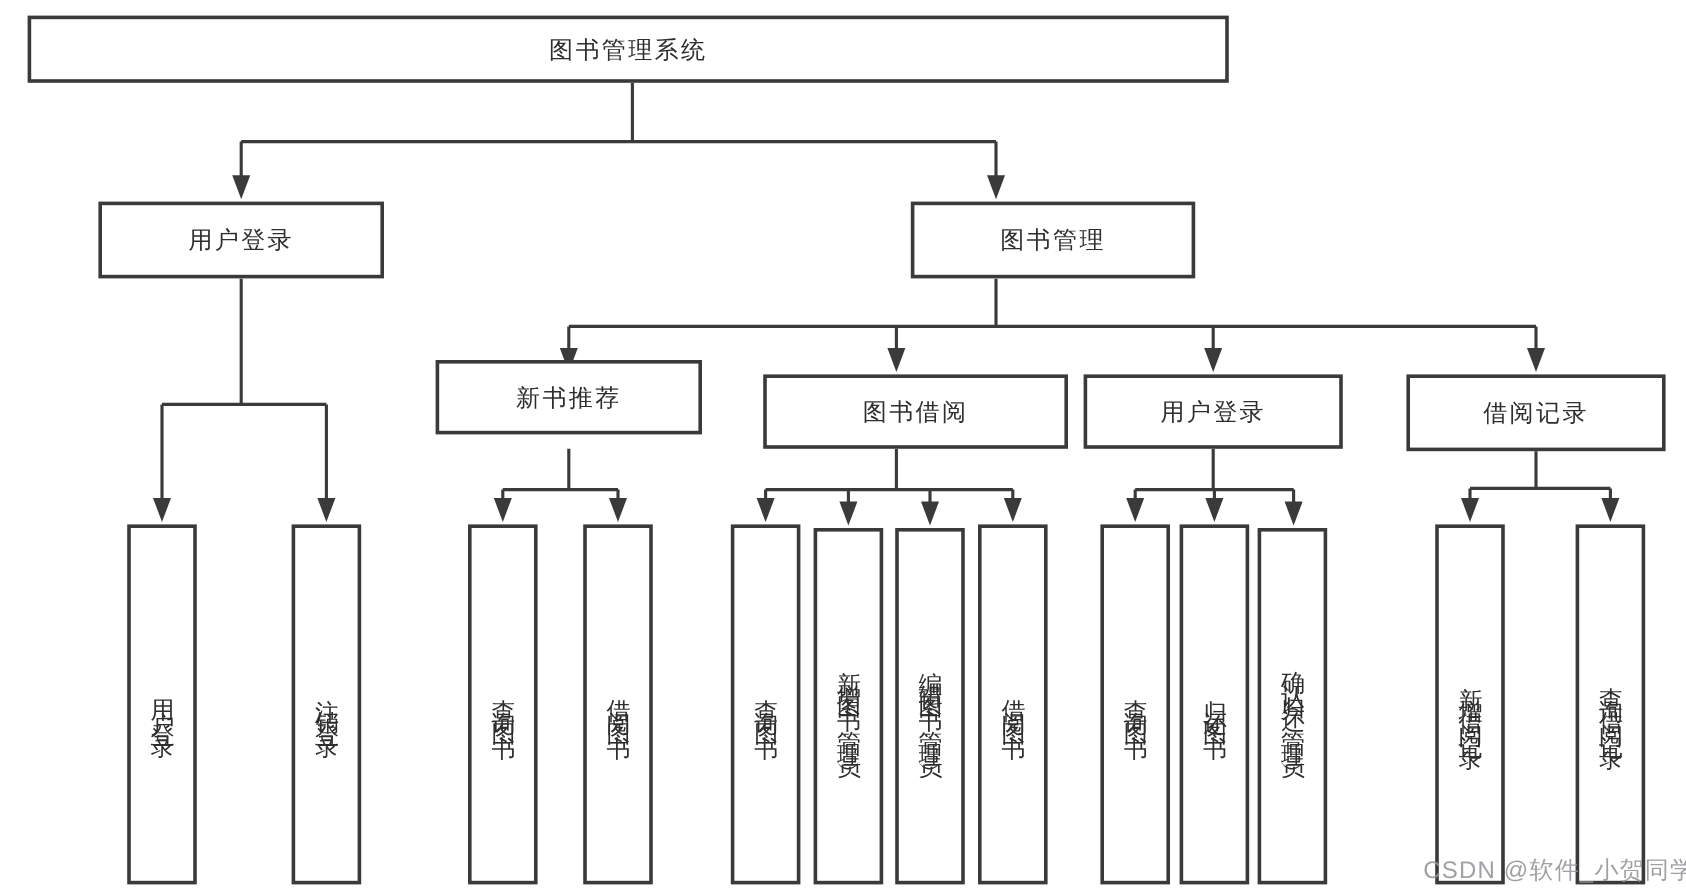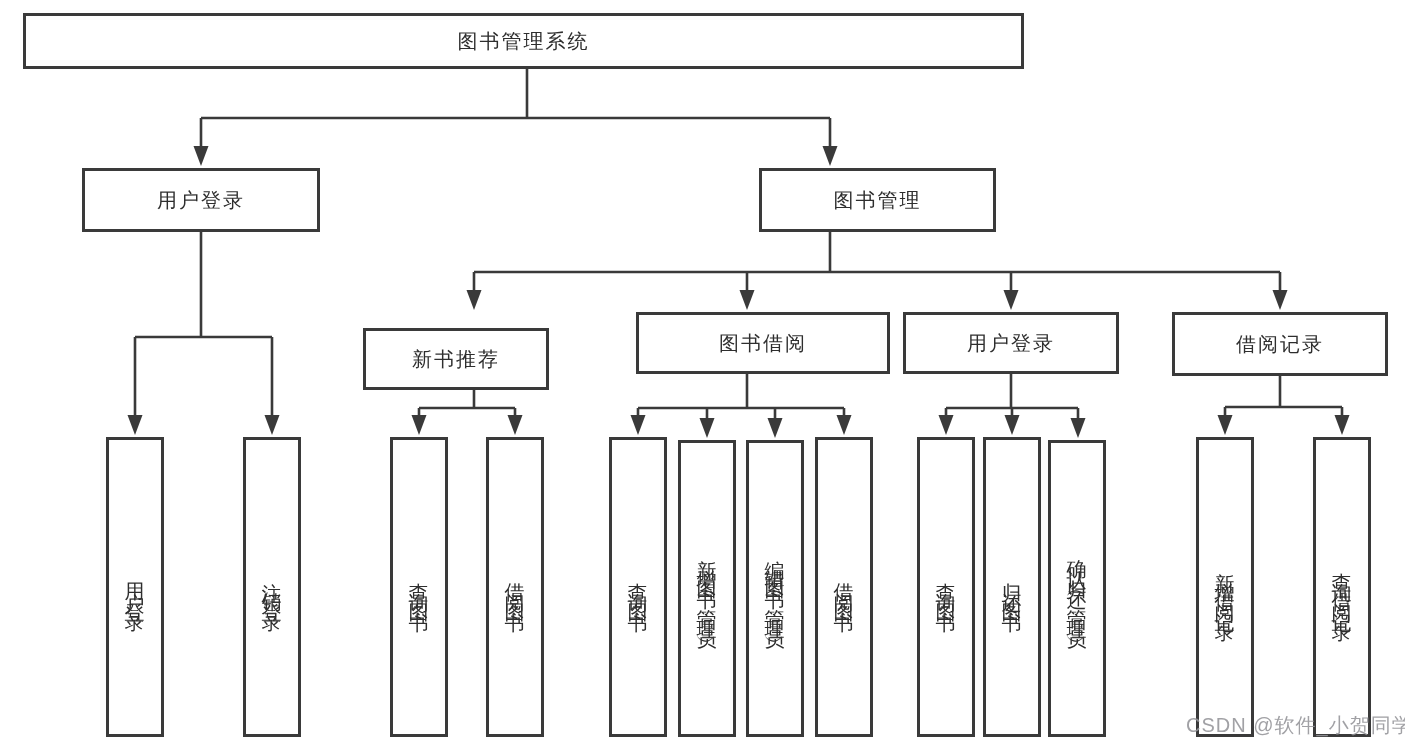--- a/index.html
+++ b/index.html
@@ -90,21 +90,21 @@
       <polygon points="1217.5,415 1232.5,415 1225,435"></polygon>
       <polygon points="1334.5,415 1349.5,415 1342,435"></polygon>
     </g>
   </svg>
 
   <div class="node" style="left:23px; top:13px; width:1001px; height:56px;">图书管理系统</div>
 
   <div class="node" style="left:82px; top:168px; width:238px; height:64px;">用户登录</div>
   <div class="node" style="left:711px; top:168px; width:237px; height:64px;margin-left:48px;">图书管理</div>
 
-  <div class="node" style="left:363px; top:328px; width:186px; height:62px;">新书推荐</div>
+  <div class="node" style="left:363px; top:300px; width:222px; height:62px;">新书推荐</div>
   <div class="node" style="left:636px; top:312px; width:254px; height:62px;">图书借阅</div>
   <div class="node" style="left:903px; top:312px; width:216px; height:62px;">用户登录</div>
   <div class="node" style="left:1172px; top:312px; width:216px; height:64px;">借阅记录</div>
 
   <div class="node vertical" style="left:106px; top:437px; width:58px; height:300px;">用户登录</div>
   <div class="node vertical" style="left:243px; top:437px; width:58px; height:300px;">注销登录</div>
 
   <div class="node vertical" style="left:390px; top:437px; width:58px; height:300px;">查询图书</div>
   <div class="node vertical" style="left:486px; top:437px; width:58px; height:300px;">借阅图书</div>
 

